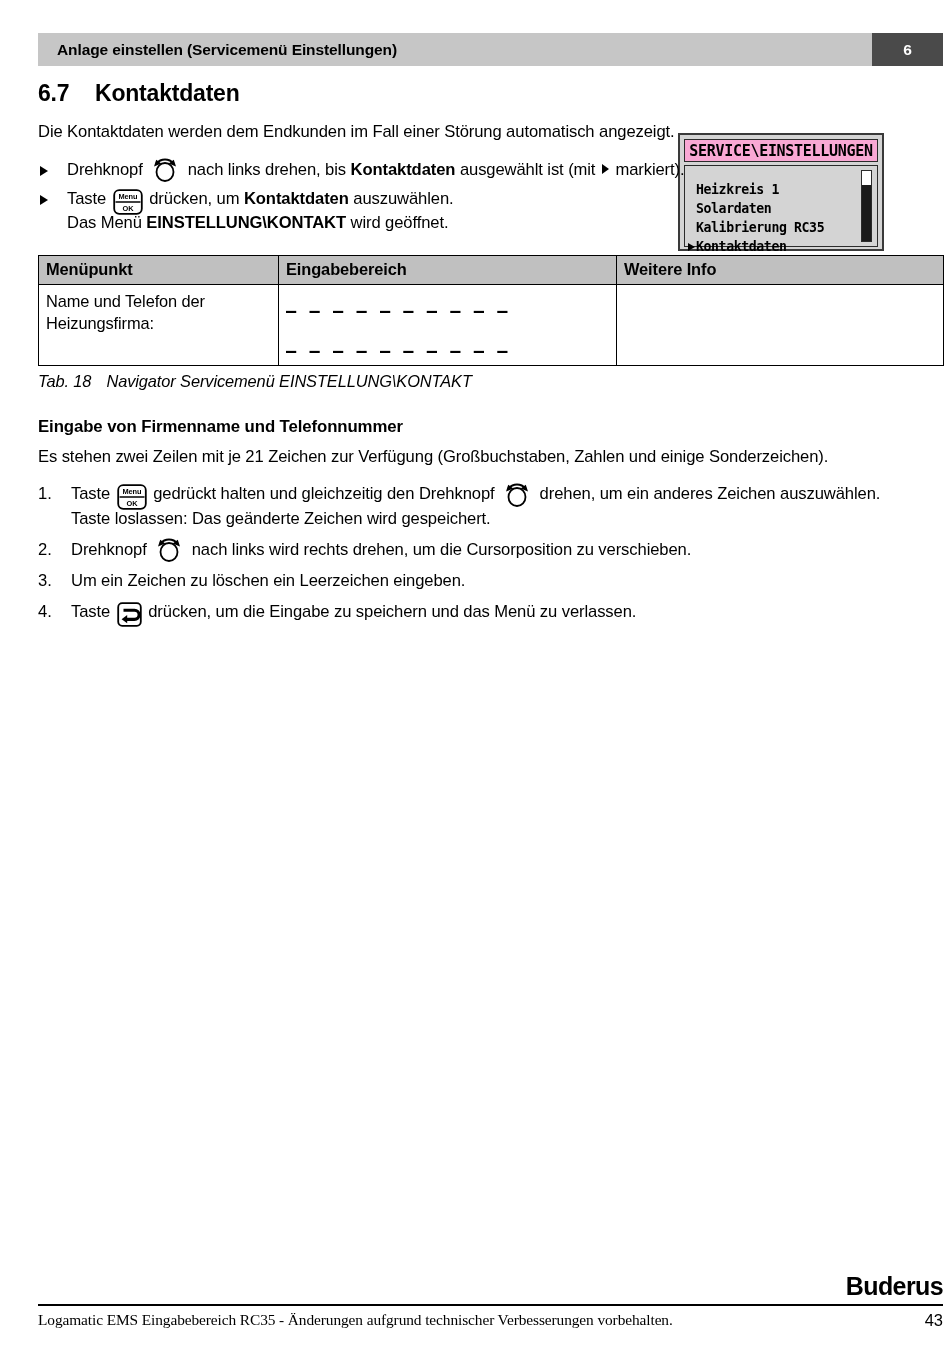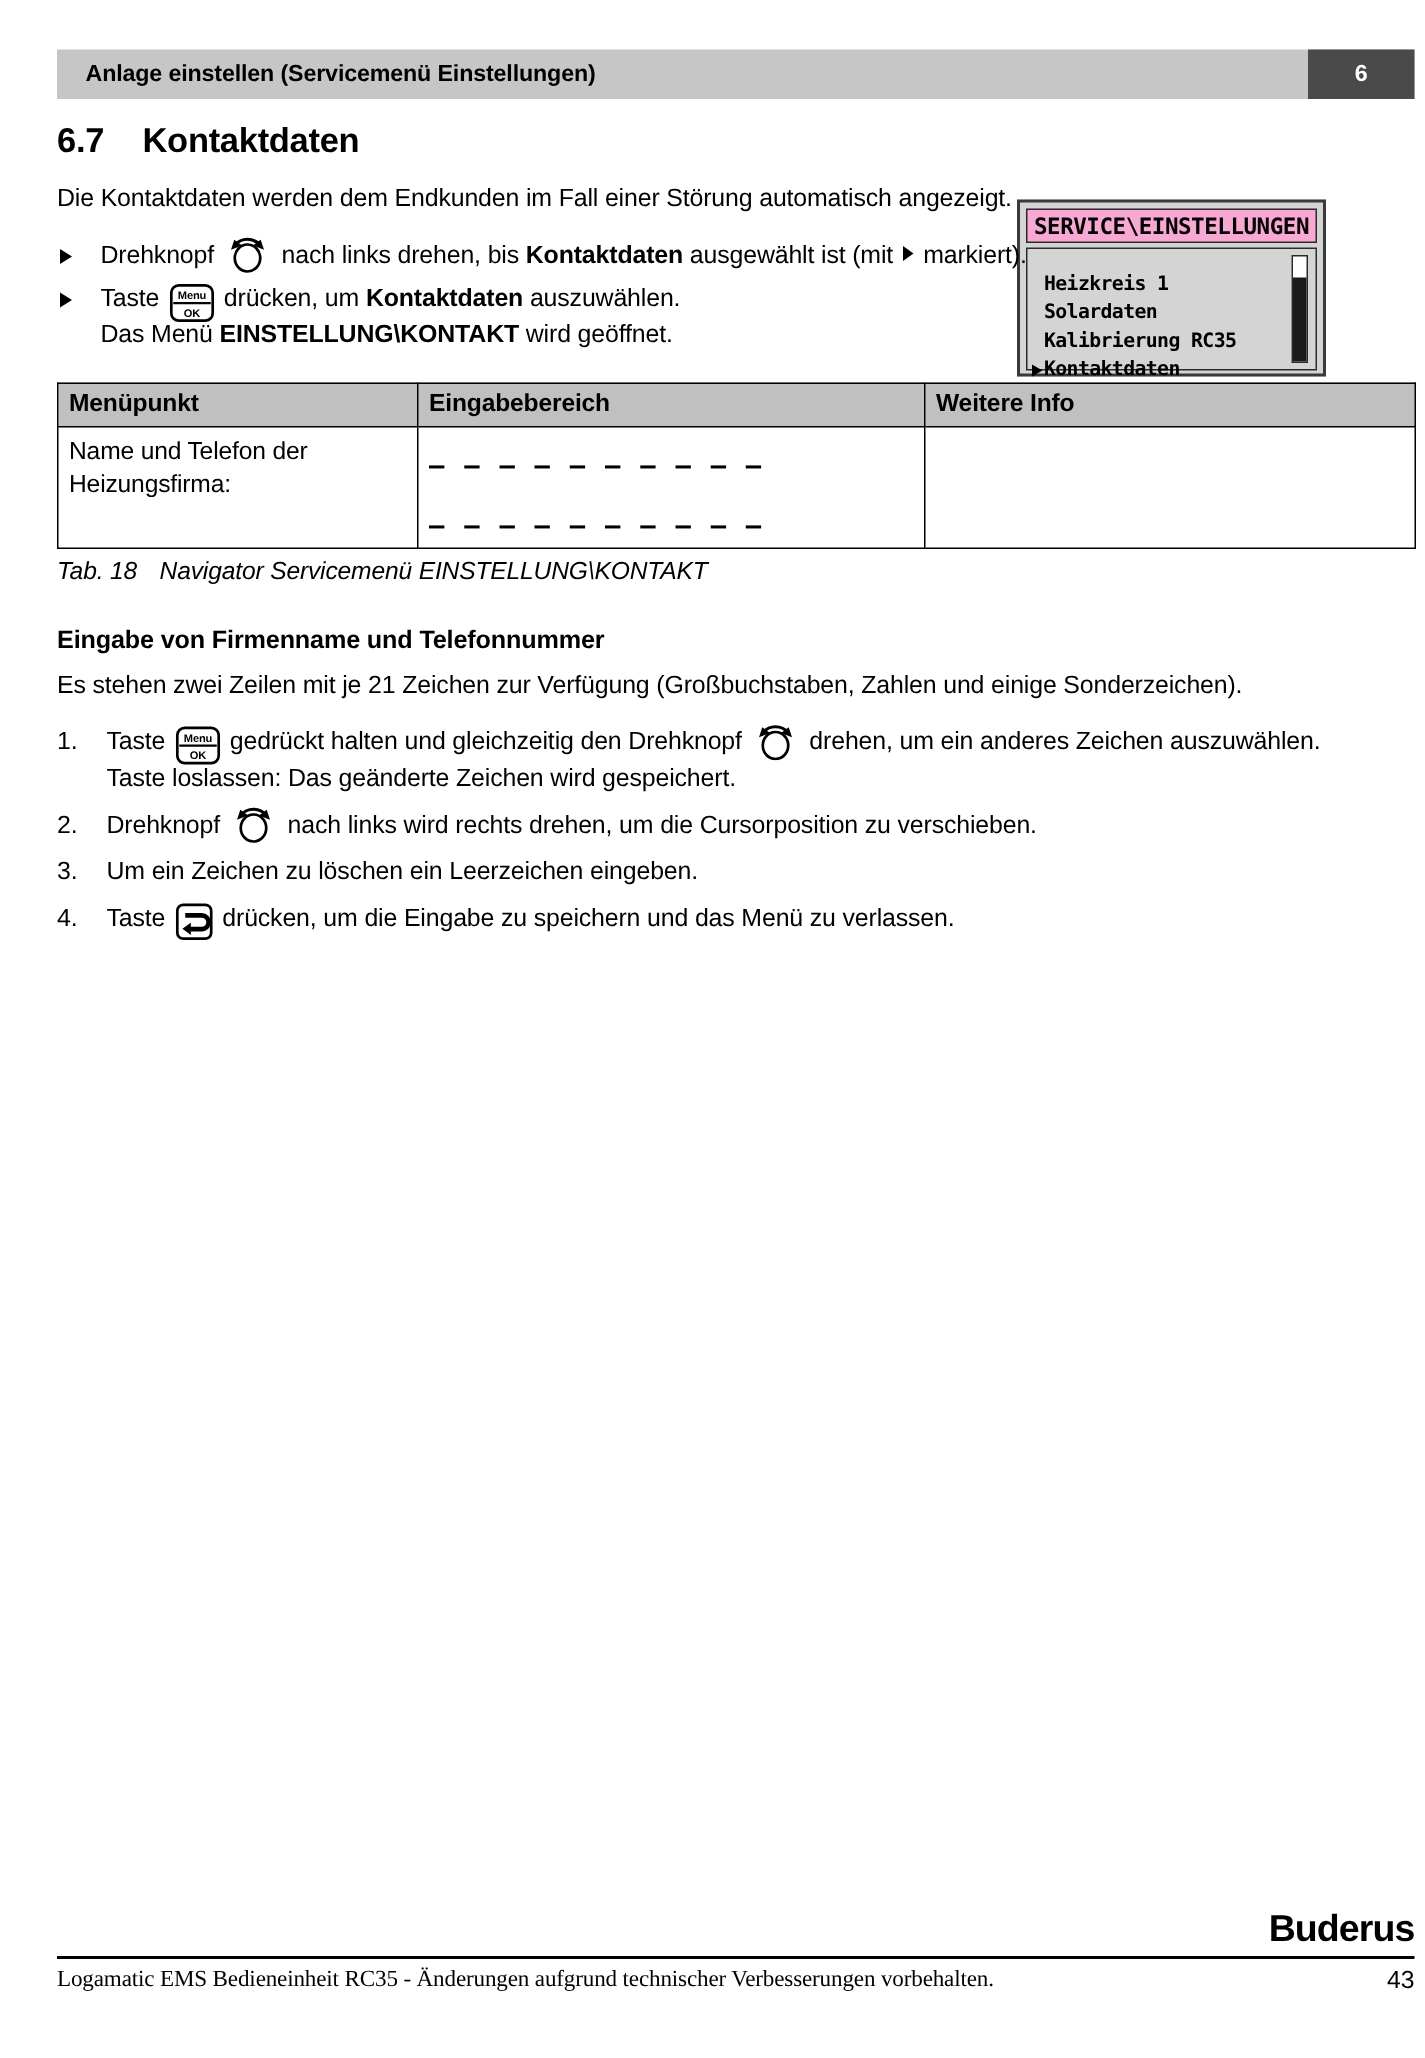--- a/index.html
+++ b/index.html
@@ -477,16 +477,16 @@
       <span>drücken, um die Eingabe zu speichern und das Menü zu verlassen.</span>
     </li>
   </ol>
 
 </div>
 
 <div class="footer">
   <span class="brand">Buderus</span>
   <div class="rule"></div>
   <div class="f-row">
-    <span class="f-text">Logamatic EMS Bedieneinheit RC35 - Änderungen aufgrund technischer Verbesserungen vorbehalten.</span>
+    <span class="f-text">Logamatic EMS Eingabebereich RC35 - Änderungen aufgrund technischer Verbesserungen vorbehalten.</span>
     <span class="f-page">43</span>
   </div>
 </div>
 
 </body></html>

